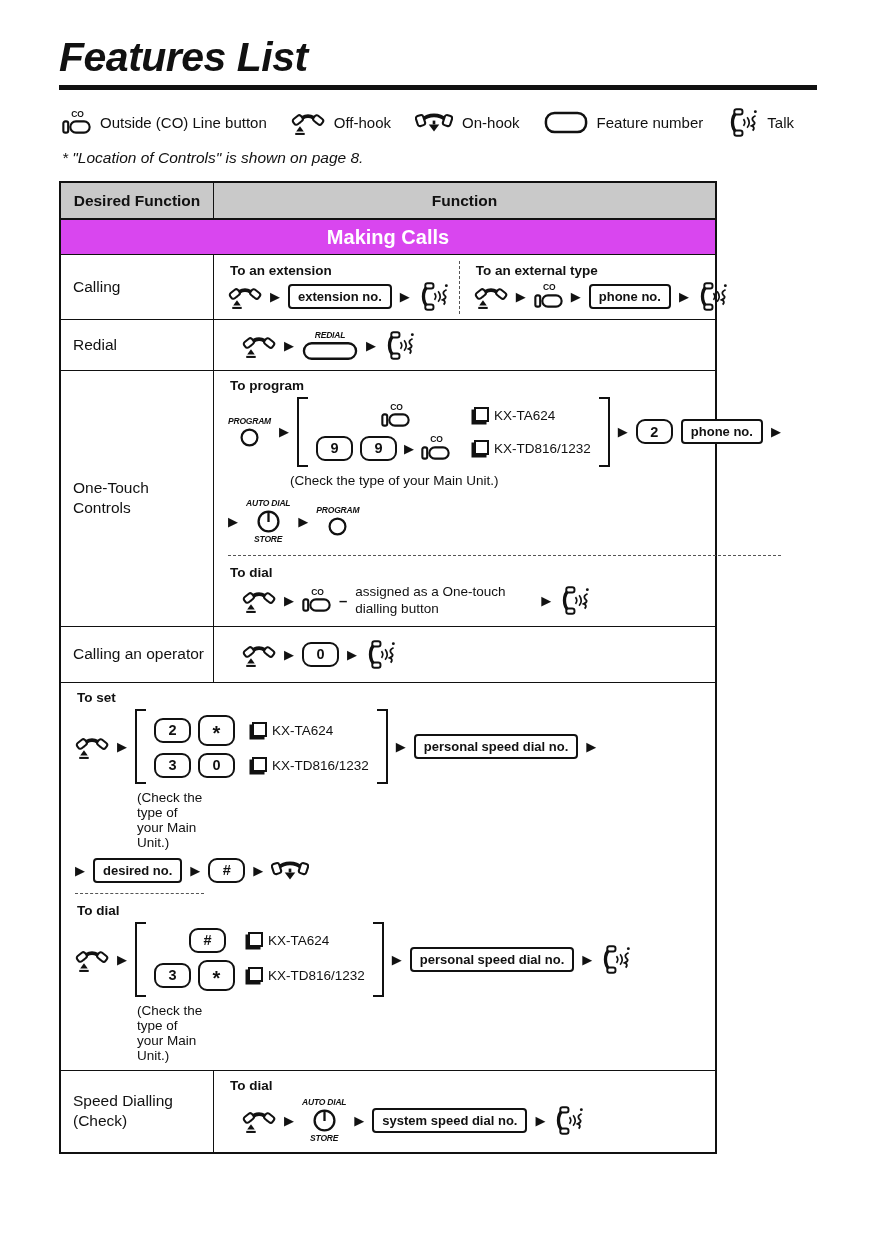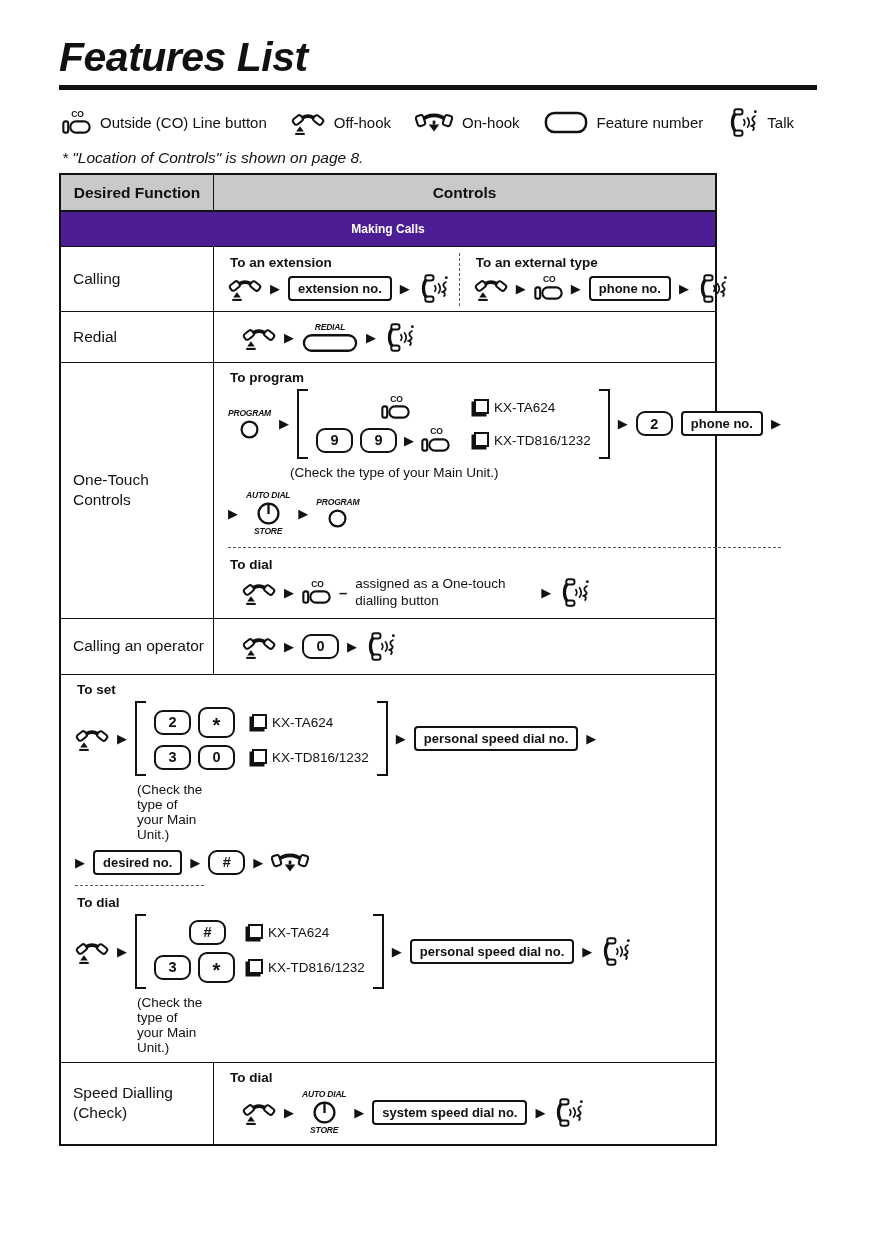--- a/index.html
+++ b/index.html
@@ -7,25 +7,25 @@
         font-family:"Liberation Sans", sans-serif;color:#111;}
   
   .title{margin:36px 0 0 59px;font-size:41px;font-weight:bold;font-style:italic;letter-spacing:-0.5px;line-height:1.05;}
   .rule{width:758px;height:5px;background:#111;margin:6px 0 0 59px;}
   
   .legend{display:flex;align-items:center;gap:24px;margin:18px 0 0 62px;font-size:15px;}
   .leg-item{display:flex;align-items:center;gap:9px;}
   
   .note{margin:12px 0 0 62px;font-size:15.5px;font-style:italic;}
   
-  .ftable{width:658px;margin:6px 0 0 59px;border:2.4px solid #111;box-sizing:border-box;}
+  .ftable{width:658px;margin:14px 0 0 59px;border:2.4px solid #111;box-sizing:border-box;}
   .thead{display:grid;grid-template-columns:153px 1fr;background:#c9c9c9;border-bottom:2px solid #111;}
   .thead .hc{display:flex;align-items:center;justify-content:center;height:35px;font-weight:bold;font-size:15.5px;}
   .thead .hc.fn{border-right:1.8px solid #111;}
-  .section{background:#4c1d95;color:#fff;font-weight:bold;text-align:center;font-size:12px;
+  .section{background:#d946ef;color:#fff;font-weight:bold;text-align:center;font-size:20px;
            display:flex;align-items:center;justify-content:center;height:34px;}
   .trow{display:grid;grid-template-columns:153px 1fr;border-top:1.6px solid #111;}
   .fcell{border-right:1.8px solid #111;display:flex;align-items:center;padding:6px 8px 6px 12px;
          font-size:15.5px;line-height:1.3;}
   .ocell{padding:5px 10px 5px 14px;display:flex;flex-direction:column;justify-content:center;}
   .r-calling{min-height:64px}.r-redial{min-height:50px}.r-onetouch{min-height:252px}
   .r-operator{min-height:55px}.r-personal{min-height:278px}.r-system{min-height:77px}
   
   .seq{display:flex;align-items:center;gap:8px;margin:3px 0;}
   .h{font-weight:bold;font-size:13.5px;margin:2px 0 1px 2px;}
@@ -132,21 +132,21 @@
       <span>Talk</span>
     </div>
   </div>
 
   <div class="note">* "Location of Controls" is shown on page 8.</div>
 
   <div class="ftable">
 
     <div class="thead">
       <div class="hc fn">Desired Function</div>
-      <div class="hc">Controls</div>
+      <div class="hc">Function</div>
     </div>
 
     <div class="section">Making Calls</div>
 
     <div class="trow r-calling">
       <div class="fcell">Calling</div>
       <div class="ocell">
         <div class="split">
           <div class="half">
             <div class="h">To an extension</div>

